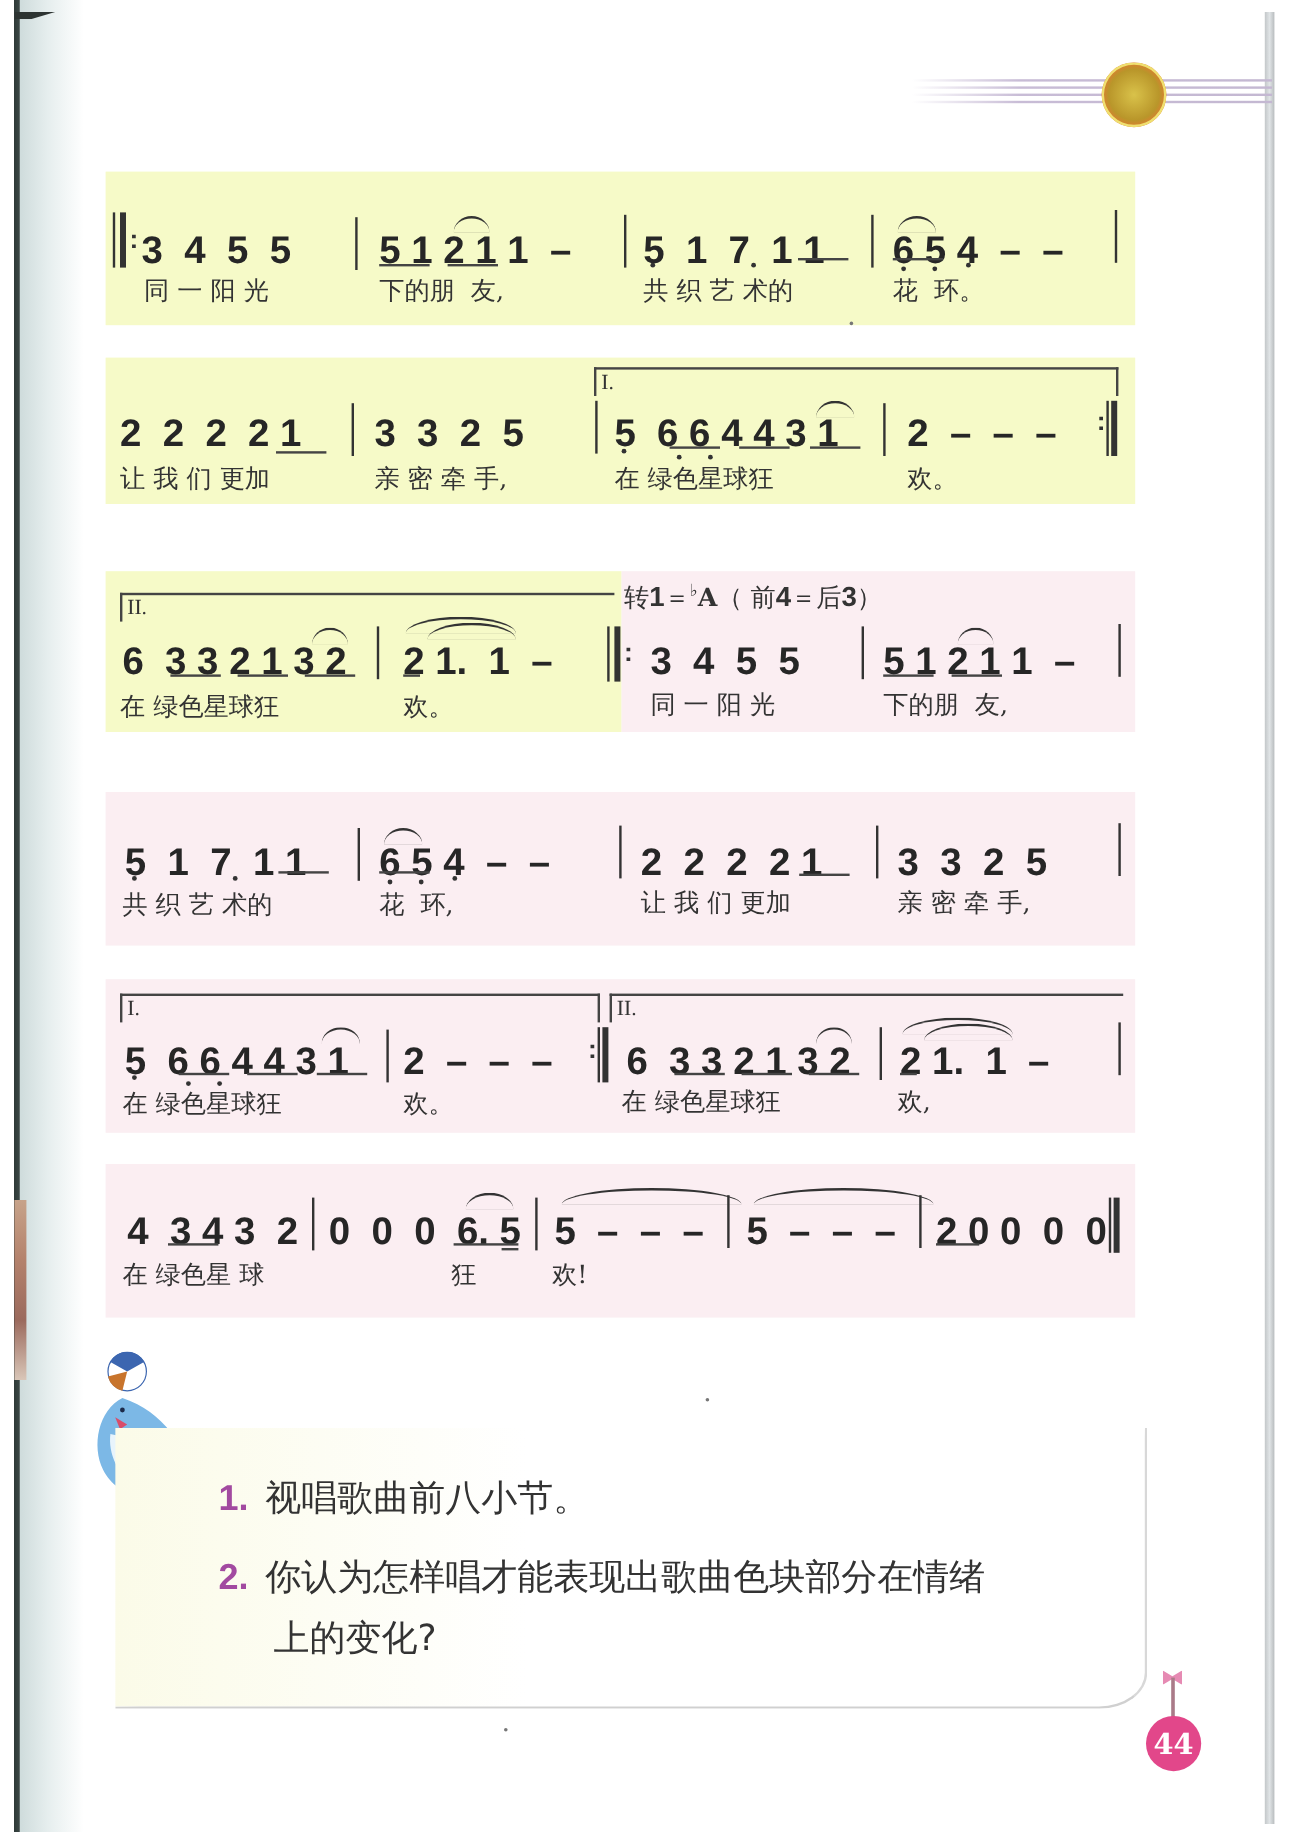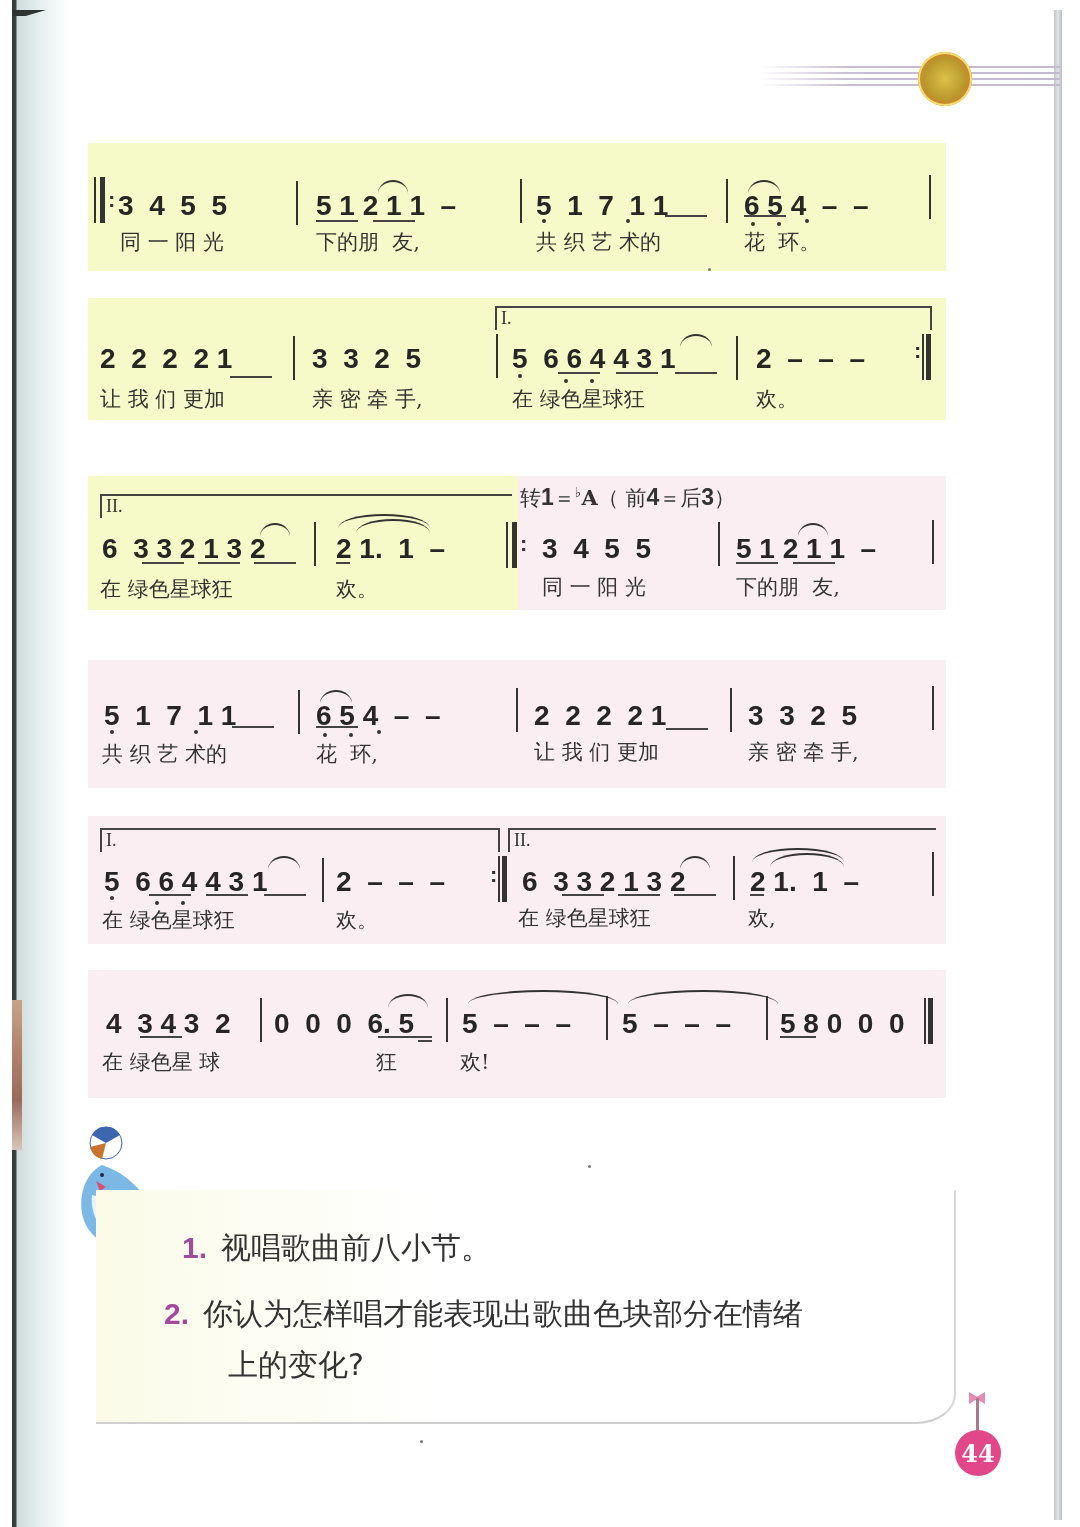--- a/index.html
+++ b/index.html
@@ -40,21 +40,21 @@
     box-shadow:0 0 0 2px #efe070 inset;
   }
   
   .block {
     position:absolute; left:88px; width:858px;
   }
   .yellow { background:#f6fac8; }
   .pink { background:#fbeef2; }
   .note-line {
     position:absolute; font-family:"Liberation Sans", sans-serif; font-weight:bold;
-    font-size:28px; color:#262626; white-space:pre; letter-spacing:0;
+    font-size:32px; color:#262626; white-space:pre; letter-spacing:0;
   }
   .lyric-line {
     position:absolute; font-family:"DejaVu Serif", serif; font-size:21px; color:#333;
     white-space:pre;
   }
   .bar {
     position:absolute; width:2px; background:#333; height:44px;
   }
   .dbl-bar {
     position:absolute; width:10px; height:46px;
@@ -314,40 +314,40 @@
 
   <div class="note-line" style="left:374px;top:38px;">5  –  –  –</div>
   <div class="slur" style="left:380px;top:20px;width:150px;"></div>
   <div class="lyric-line" style="left:372px;top:78px;">欢!</div>
   <div class="bar" style="left:518px;top:26px;"></div>
 
   <div class="note-line" style="left:534px;top:38px;">5  –  –  –</div>
   <div class="slur" style="left:540px;top:20px;width:150px;"></div>
   <div class="bar" style="left:678px;top:26px;"></div>
 
-  <div class="note-line" style="left:692px;top:38px;">5 8 0  0  0</div>
+  <div class="note-line" style="left:692px;top:38px;">2 0 0  0  0</div>
   <div class="underline" style="left:692px;top:66px;width:36px;"></div>
   <div class="dbl-bar-end" style="left:836px;top:28px;"></div>
 </div>
 
 <svg class="dolphin" viewBox="0 0 72 130">
   <circle cx="34" cy="18" r="16" fill="#ffffff" stroke="#3c66b0" stroke-width="1"></circle>
   <path d="M20 10 A16 16 0 0 1 48 10 L34 18 Z" fill="#3c66b0"></path>
   <path d="M18 22 A16 16 0 0 0 30 34 L34 18 Z" fill="#c8742c"></path>
   <path d="M30 40 C10 50 4 80 14 100 C22 116 40 124 50 118 C44 110 40 96 46 80 C52 70 60 66 70 68 C60 56 48 46 30 40 Z" fill="#7cb8e6"></path>
   <path d="M20 70 C18 86 26 104 40 112 C34 98 34 84 38 74 Z" fill="#e8f4fc"></path>
   <path d="M24 56 L34 62 L28 66 Z" fill="#d94d6a"></path>
   <circle cx="30" cy="50" r="2" fill="#1b2a4a"></circle>
 </svg>
 
 <div class="question-card"></div>
 <div class="q" style="left:182px;top:1228px;">
   <span class="num">1.</span><span>视唱歌曲前八小节。</span>
 </div>
-<div class="q" style="left:164px;top:1294px;">
+<div class="q" style="left:182px;top:1294px;">
   <span class="num">2.</span><span>你认为怎样唱才能表现出歌曲色块部分在情绪</span>
 </div>
 <div class="q" style="left:228px;top:1345px;">
   <span>上的变化?</span>
 </div>
 
 <div class="page-num-bow"></div>
 <div class="page-num-stem"></div>
 <div class="page-num">44</div>
 

